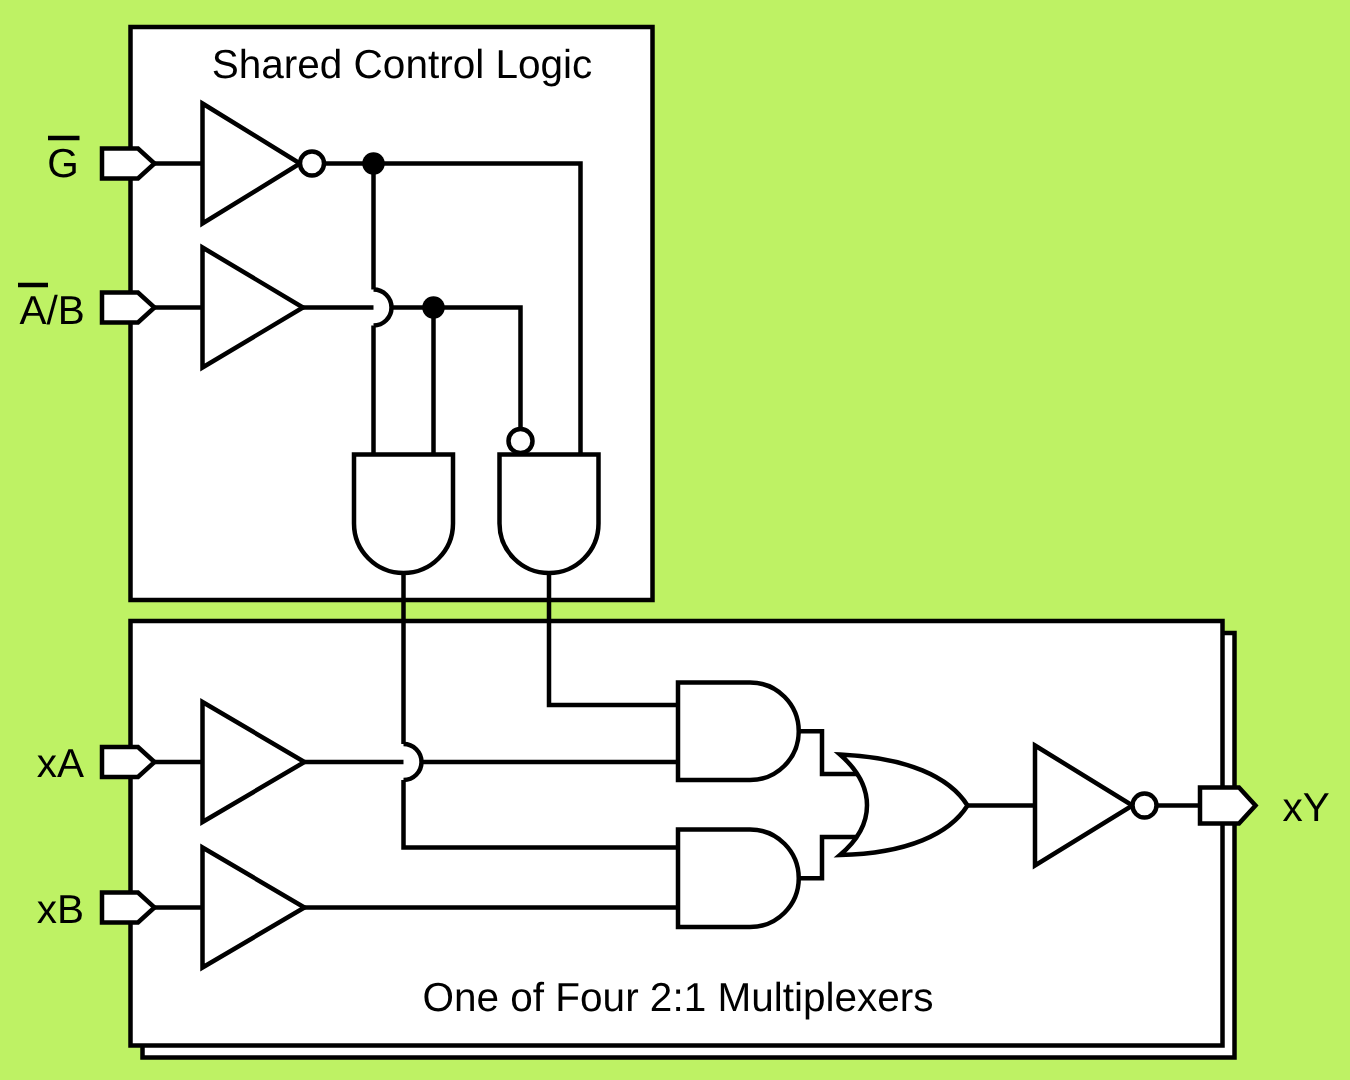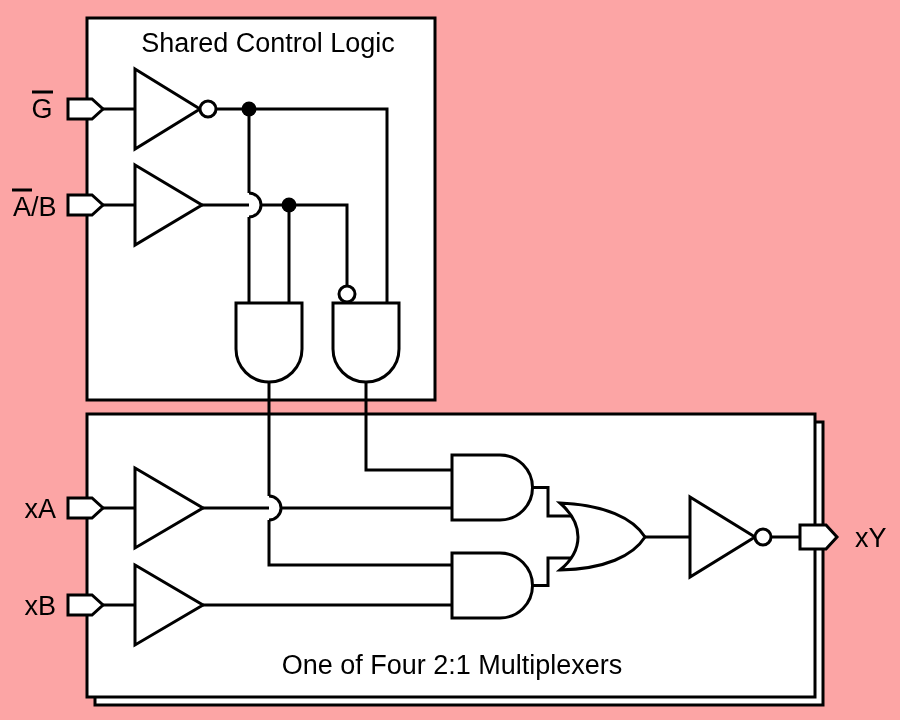--- a/index.html
+++ b/index.html
@@ -4,21 +4,21 @@
 <style>
   html, body {
     margin: 0;
     padding: 0;
     background: #ffffff;
   }
   .stage {
     position: relative;
     width: 900px;
     height: 720px;
-    background: #fca5a5;
+    background: #bef264;
     overflow: hidden;
   }
   svg text {
     font-family: "Liberation Sans", sans-serif;
     fill: #000000;
   }
   .title-text { font-size: 27px; }
   .pin-label  { font-size: 27px; }
   .wire  { stroke: #000000; stroke-width: 3; fill: none; }
   .box   { stroke: #000000; stroke-width: 3; fill: #ffffff; }

